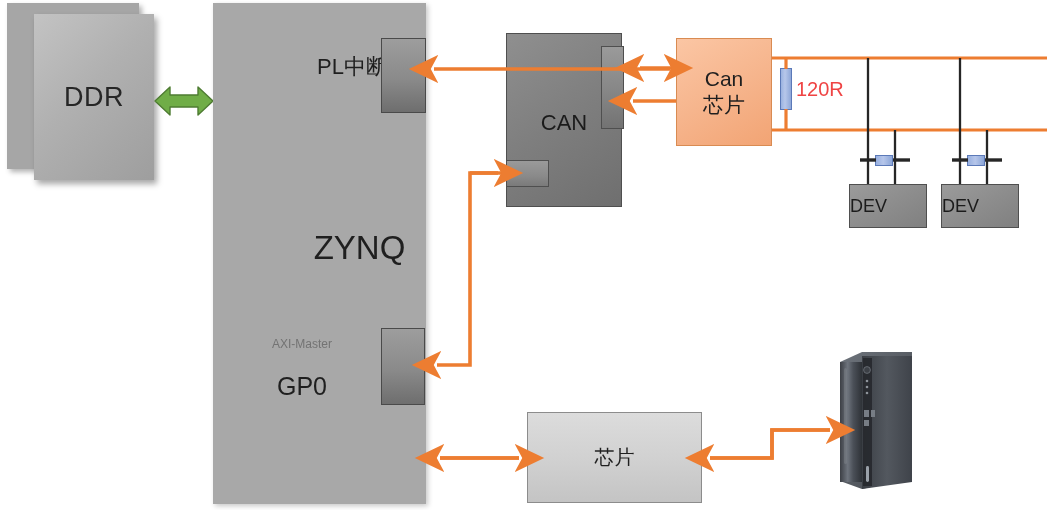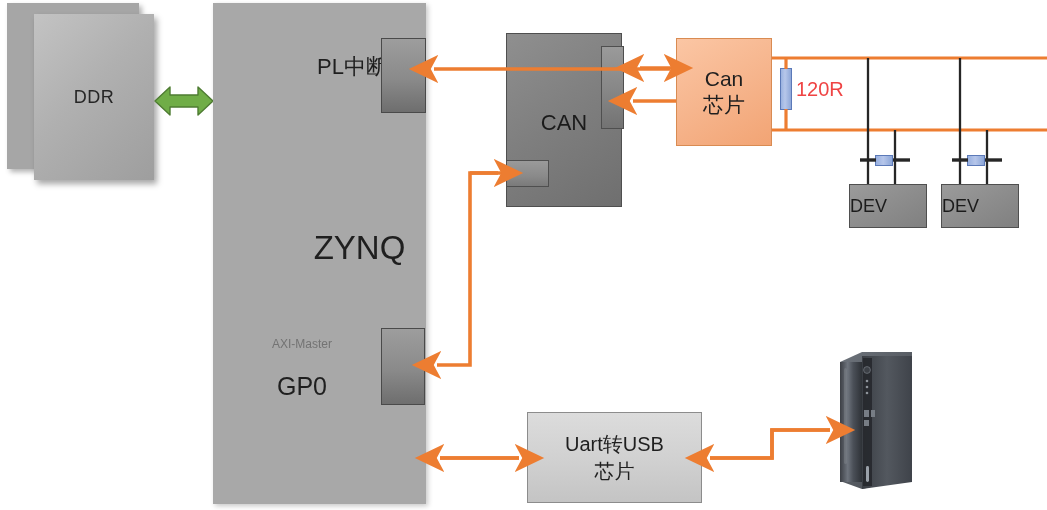--- a/index.html
+++ b/index.html
@@ -27,21 +27,21 @@
     background: #a6a6a6;
     box-shadow: 3px 3px 5px rgba(0,0,0,0.30);
   }
   .ddr-front {
     left: 34px; top: 14px; width: 120px; height: 166px;
     background: linear-gradient(135deg, #c3c3c3 0%, #b0b0b0 45%, #9e9e9e 100%);
     box-shadow: 3px 4px 6px rgba(0,0,0,0.35);
     display: flex; align-items: center; justify-content: center;
   }
   .ddr-front span {
-    font-size: 18px; color: #262626; letter-spacing: 0.5px;
+    font-size: 27px; color: #262626; letter-spacing: 0.5px;
   }
   
   .green-arrow {
     left: 154px; top: 82px; width: 60px; height: 38px;
   }
   
   .zynq {
     left: 213px; top: 3px; width: 213px; height: 501px;
     background: #a8a8a8;
     box-shadow: 2px 2px 5px rgba(0,0,0,0.22);
@@ -188,21 +188,20 @@
   <div class="blk term term-1"></div>
   <div class="blk term term-2"></div>
   <div class="blk dev dev-1">
     <span>DEV</span>
   </div>
   <div class="blk dev dev-2">
     <span>DEV</span>
   </div>
 
   <div class="blk uart">
-    <span>Uart转USB</span>
     <span>芯片</span>
   </div>
 
   <svg class="blk pc" viewBox="0 0 78 145">
     <defs>
       <linearGradient id="pcSide" x1="0" y1="0" x2="1" y2="0">
         <stop offset="0%" stop-color="#3c3f45"></stop>
         <stop offset="35%" stop-color="#6e747d"></stop>
         <stop offset="60%" stop-color="#4b5058"></stop>
         <stop offset="100%" stop-color="#2e3237"></stop>

